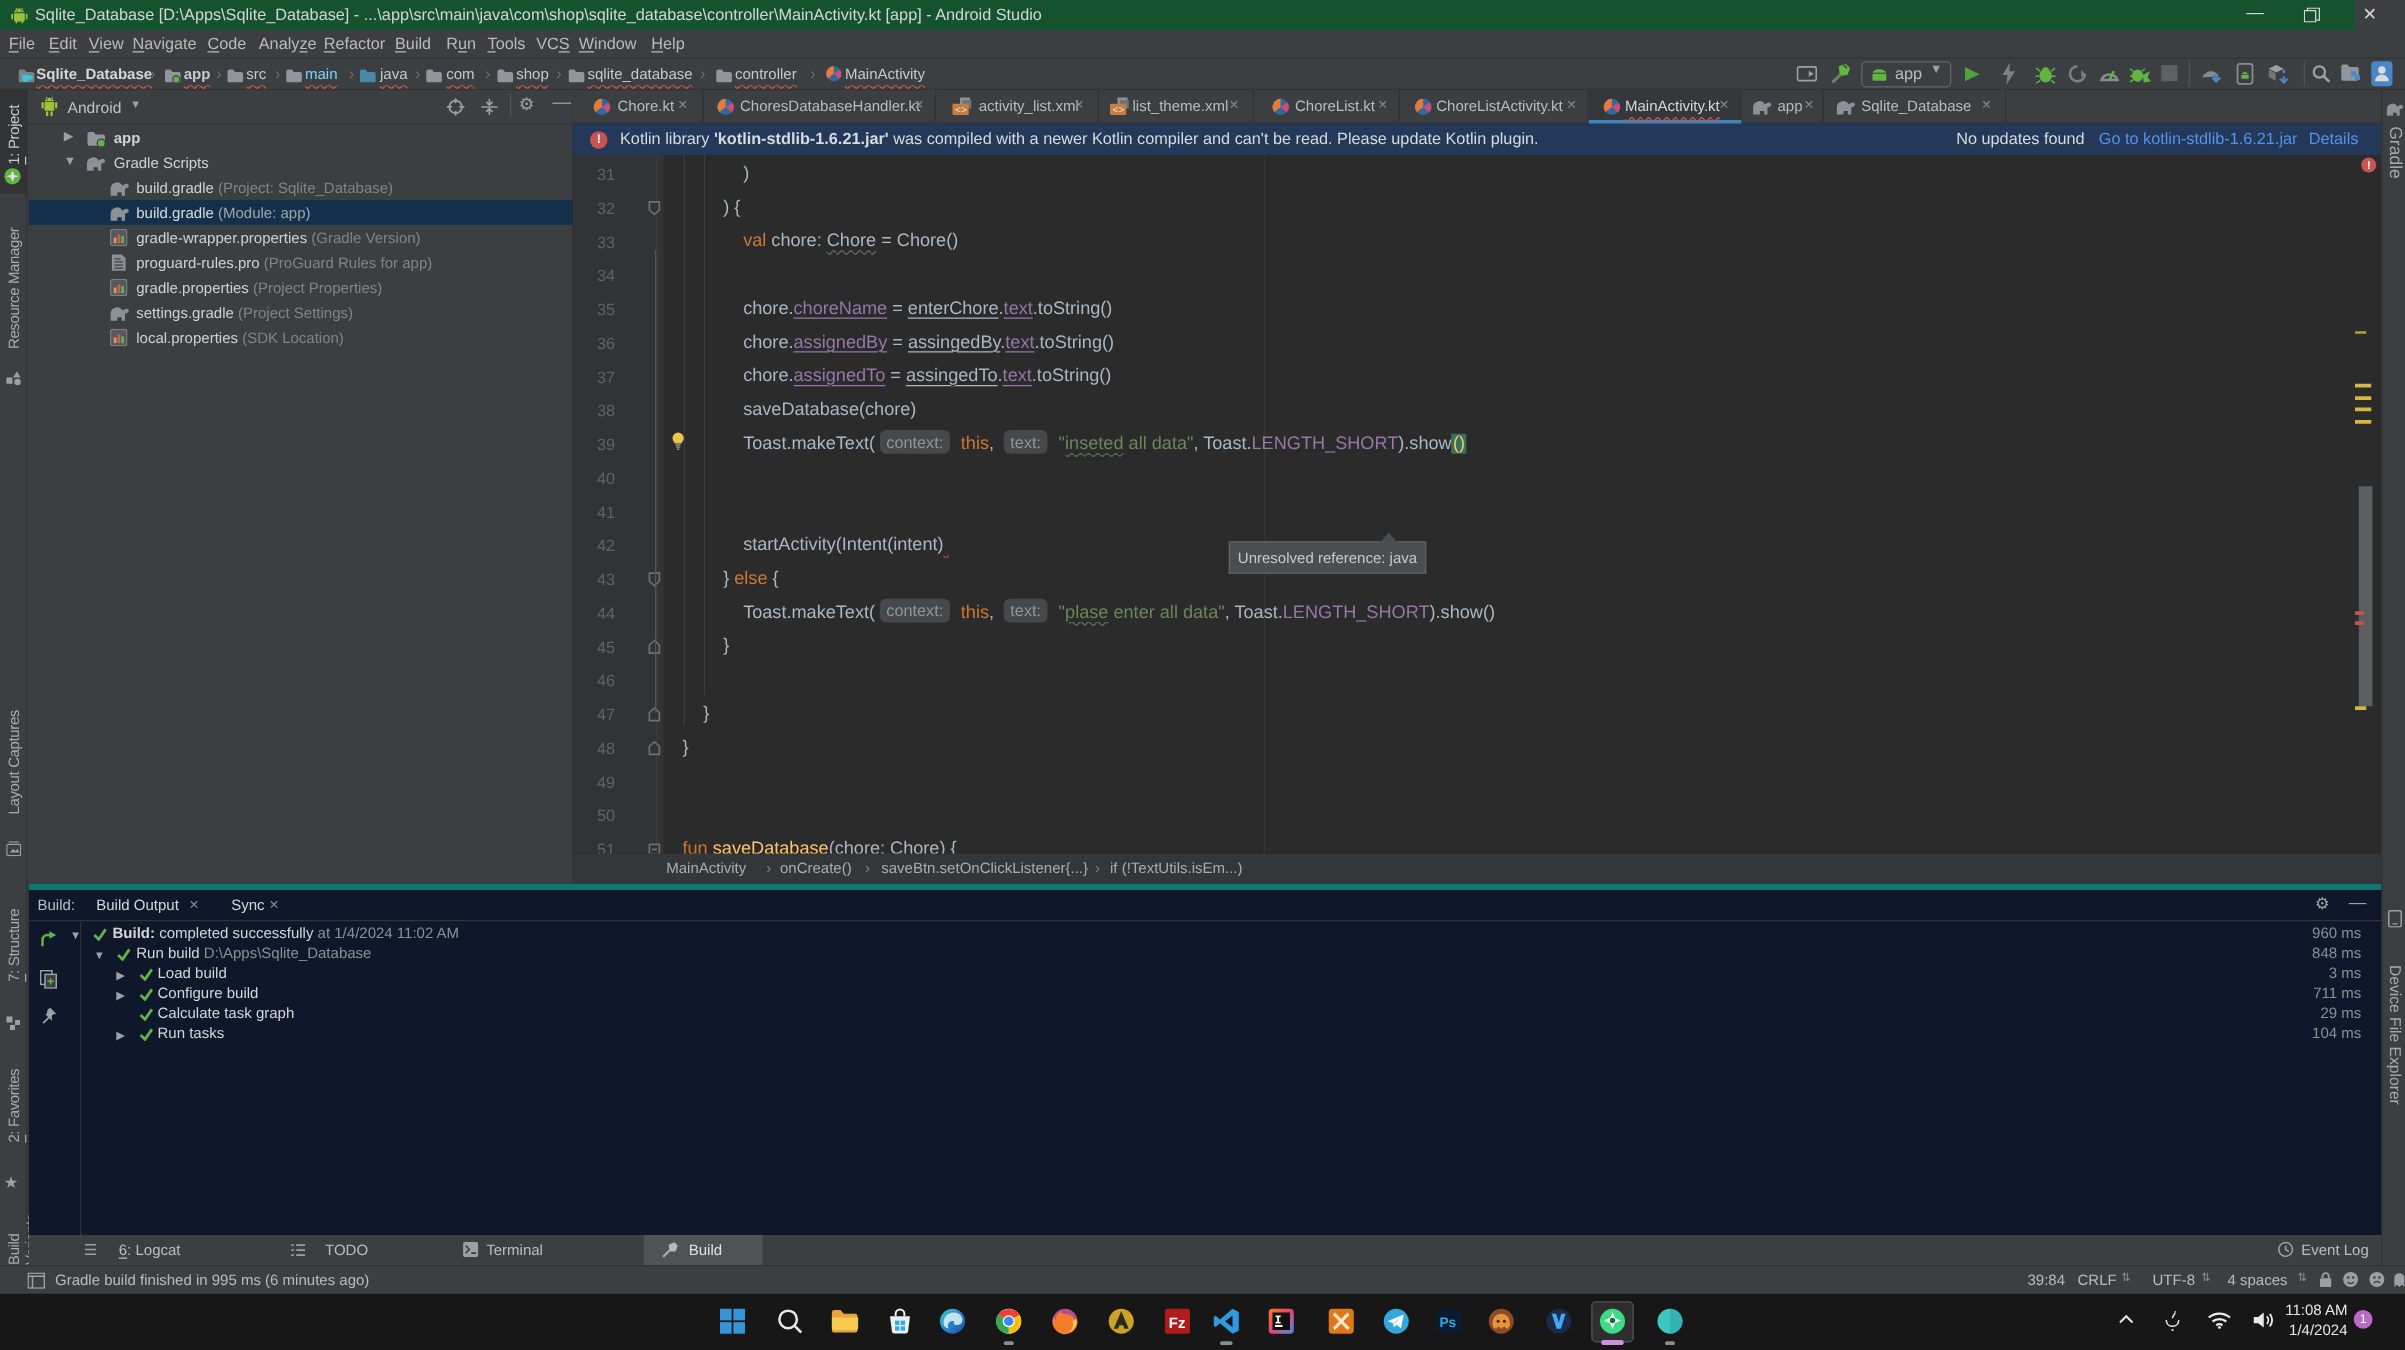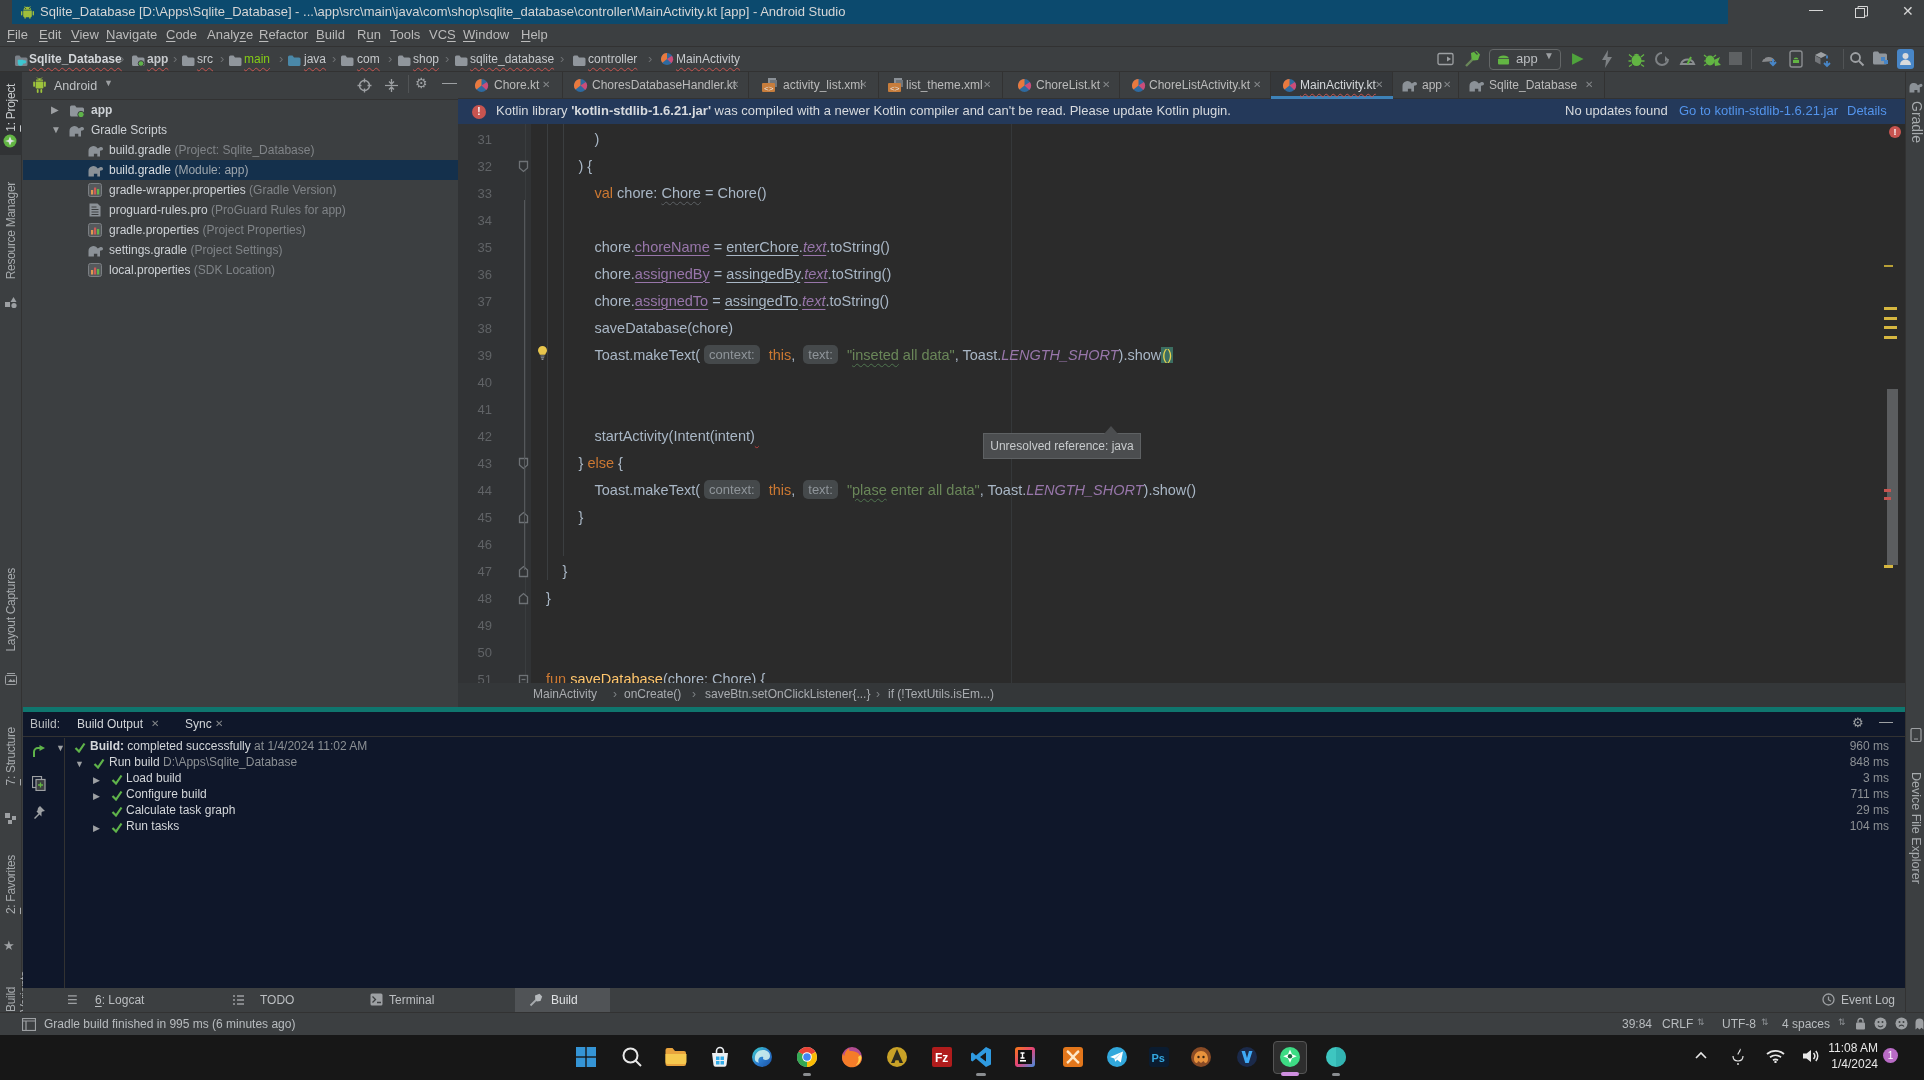--- a/index.html
+++ b/index.html
@@ -1,19 +1,19 @@
 <!DOCTYPE html>
 <html><head>
 <meta charset="utf-8">
 <style>
 *{margin:0;padding:0;box-sizing:border-box}
 html,body{width:1924px;height:1080px;overflow:hidden;background:#3c3f41}
 body{font-family:"Liberation Sans",sans-serif;position:relative;-webkit-font-smoothing:antialiased}
 .abs{position:absolute}
-#titlebar{left:12px;top:0;width:1716px;height:24px;background:#0c4a6e;color:#d6d6d6;font-size:13px}
+#titlebar{left:0;top:0;width:1884px;height:24px;background:#14532d;color:#d6d6d6;font-size:13px}
 #menubar{left:0;top:24px;width:1924px;height:23px;background:#3c3f41;color:#bbbbbb;font-size:13px;border-bottom:1px solid #323232}
 #navbar{left:0;top:47px;width:1924px;height:25px;background:#3c3f41;color:#b8bcbf;font-size:13px;border-bottom:1px solid #323232}
 .menuitem{position:absolute;top:3px}
 .mn u{text-decoration:underline;text-underline-offset:2px}
 #leftstripe{left:0;top:72px;width:22px;height:940px;background:#3c3f41;border-right:1px solid #323232}
 .vtextl{position:absolute;writing-mode:vertical-rl;transform:rotate(180deg);font-size:12px;letter-spacing:-0.3px;color:#a7abae;left:4px}
 .vtextr{position:absolute;writing-mode:vertical-rl;font-size:14px;color:#a7abae;left:3px}
 #rightstripe{left:1905px;top:72px;width:19px;height:940px;background:#3c3f41;border-left:1px solid #323232}
 #projpanel{left:23px;top:72px;width:435px;height:635px;background:#3c3f41}
 #editor{left:458px;top:72px;width:1447px;height:635px;background:#2b2b2b}
@@ -21,21 +21,21 @@
 #notif{left:0;top:27px;width:1447px;height:25px;background:#24395a;color:#d7dade;font-size:13px}
 #codearea{left:0;top:52px;width:1447px;height:559px;background:#2b2b2b;font-family:"Liberation Sans",sans-serif;font-size:14.5px;overflow:hidden}
 #crumbs{left:0;top:611px;width:1447px;height:24px;background:#343739;color:#a9acb0;font-size:12px}
 #buildpanel{left:23px;top:707px;width:1882px;height:281px;background:#0f172a;border-top:5px solid #0f766e}
 #bottombar{left:23px;top:988px;width:1882px;height:24px;background:#3c3f41;color:#bbbec1;font-size:12px}
 #statusbar{left:0;top:1012px;width:1924px;height:23px;background:#3c3f41;border-top:1px solid #323232;color:#b8bcbf;font-size:12px}
 #taskbar{left:0;top:1035px;width:1924px;height:45px;background:#171717}
 .codeline{position:absolute;height:27px;line-height:27px;white-space:pre;color:#a9b7c6}
 .lnum{position:absolute;width:34px;text-align:right;color:#606366;height:27px;line-height:27px;font-size:13px}
 .kw{color:#cc7832}.str{color:#6a8759}.prop{color:#9876aa}.meth{color:#ffc66d}.err{color:#d25252}
-.ital{font-style:italic}
+.ital{}
 .hint{display:inline-block;background:#45494b;color:#8f959a;font-size:13px;border-radius:5px;padding:0 5px;height:19px;line-height:19px;vertical-align:1px;margin:0 5px 0 4px}
 .caretbox{background:#3c6e61;color:#e8d44d;padding:0 1px}
 .ul{text-decoration:underline;text-underline-offset:3px;text-decoration-thickness:1px}
 .wavyg{text-decoration:underline wavy #5d6164;text-decoration-thickness:1px;text-underline-offset:3px}
 .wavyt{text-decoration:underline wavy #50754f;text-decoration-thickness:1px;text-underline-offset:3px}
 .wavyr{text-decoration:underline wavy #bc3f3c;text-decoration-thickness:1px;text-underline-offset:3px}
 .crumbred{text-decoration:underline wavy #c75450;text-decoration-thickness:1px;text-underline-offset:4px}
 .tab{position:absolute;top:0;height:26px;line-height:26px;color:#bbbbbb;font-size:12px;border-right:1px solid #323232}
 .treerow{position:absolute;left:0;width:435px;height:20px;line-height:20px;font-size:12px;color:#bdc1c7}
 .gray{color:#808488}
@@ -95,21 +95,21 @@
   <span class="abs crumbred" style="left:147px;top:5px;color:#c6c9cc;font-size:12px"><b>app</b></span>
   <span class="abs" style="left:173px;top:4px;color:#6d7073;font-size:13px">›</span>
   <svg class="abs" style="left:181px;top:7px" width="14" height="12">
       <path d="M1 3 a1.5 1.5 0 0 1 1.5-1.5 h3 l1.5 2 h5 a1.5 1.5 0 0 1 1.5 1.5 v5.5 a1.5 1.5 0 0 1-1.5 1.5 h-9.5 a1.5 1.5 0 0 1-1.5-1.5 z" fill="#90969c"></path>
     </svg>
   <span class="abs crumbred" style="left:197px;top:5px;color:#c6c9cc;font-size:12px">src</span>
   <span class="abs" style="left:220px;top:4px;color:#6d7073;font-size:13px">›</span>
   <svg class="abs" style="left:228px;top:7px" width="14" height="12">
       <path d="M1 3 a1.5 1.5 0 0 1 1.5-1.5 h3 l1.5 2 h5 a1.5 1.5 0 0 1 1.5 1.5 v5.5 a1.5 1.5 0 0 1-1.5 1.5 h-9.5 a1.5 1.5 0 0 1-1.5-1.5 z" fill="#90969c"></path>
     </svg>
-  <span class="abs crumbred" style="left:244px;top:5px;color:#84cc16;font-size:12px">main</span>
+  <span class="abs crumbred" style="left:244px;top:5px;color:#7dd3fc;font-size:12px">main</span>
   <span class="abs" style="left:279px;top:4px;color:#6d7073;font-size:13px">›</span>
   <svg class="abs" style="left:287px;top:7px" width="14" height="12">
       <path d="M1 3 a1.5 1.5 0 0 1 1.5-1.5 h3 l1.5 2 h5 a1.5 1.5 0 0 1 1.5 1.5 v5.5 a1.5 1.5 0 0 1-1.5 1.5 h-9.5 a1.5 1.5 0 0 1-1.5-1.5 z" fill="#4a88a8"></path>
     </svg>
   <span class="abs crumbred" style="left:304px;top:5px;color:#c6c9cc;font-size:12px">java</span>
   <span class="abs" style="left:332px;top:4px;color:#6d7073;font-size:13px">›</span>
   <svg class="abs" style="left:340px;top:7px" width="14" height="12">
       <path d="M1 3 a1.5 1.5 0 0 1 1.5-1.5 h3 l1.5 2 h5 a1.5 1.5 0 0 1 1.5 1.5 v5.5 a1.5 1.5 0 0 1-1.5 1.5 h-9.5 a1.5 1.5 0 0 1-1.5-1.5 z" fill="#90969c"></path>
     </svg>
   <span class="abs crumbred" style="left:357px;top:5px;color:#c6c9cc;font-size:12px">com</span>

